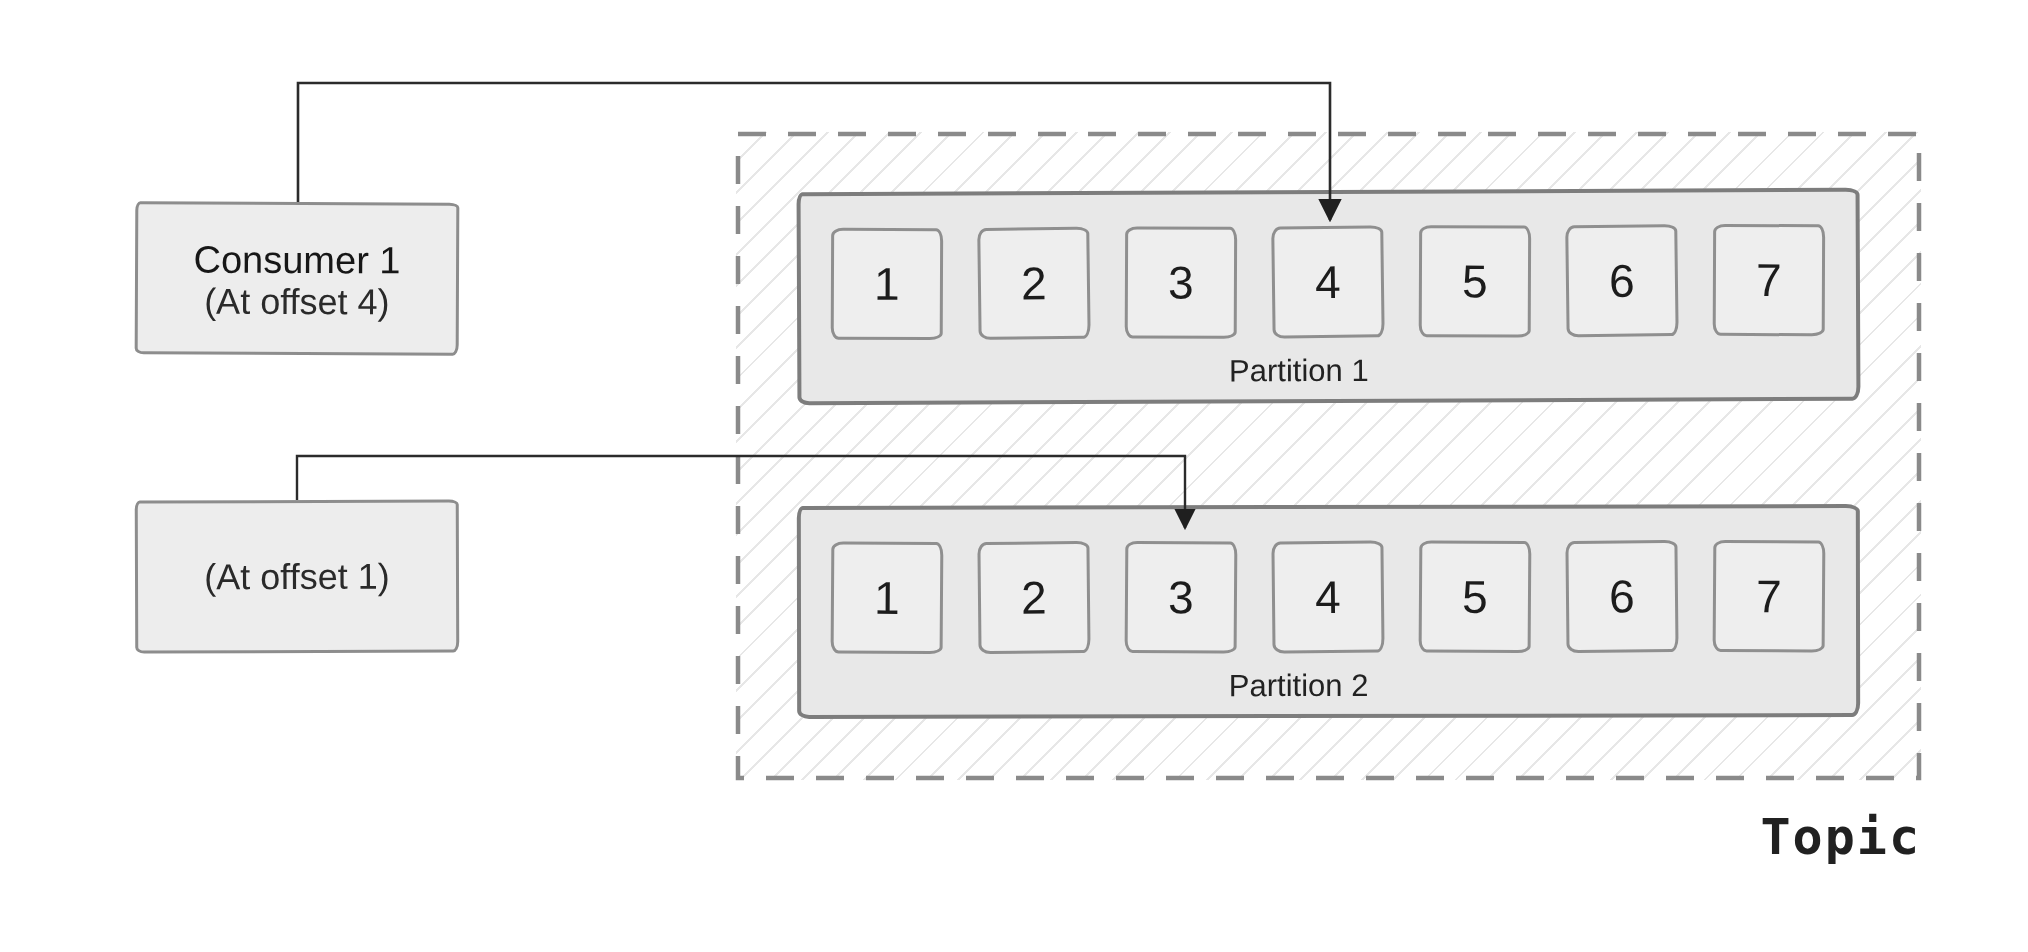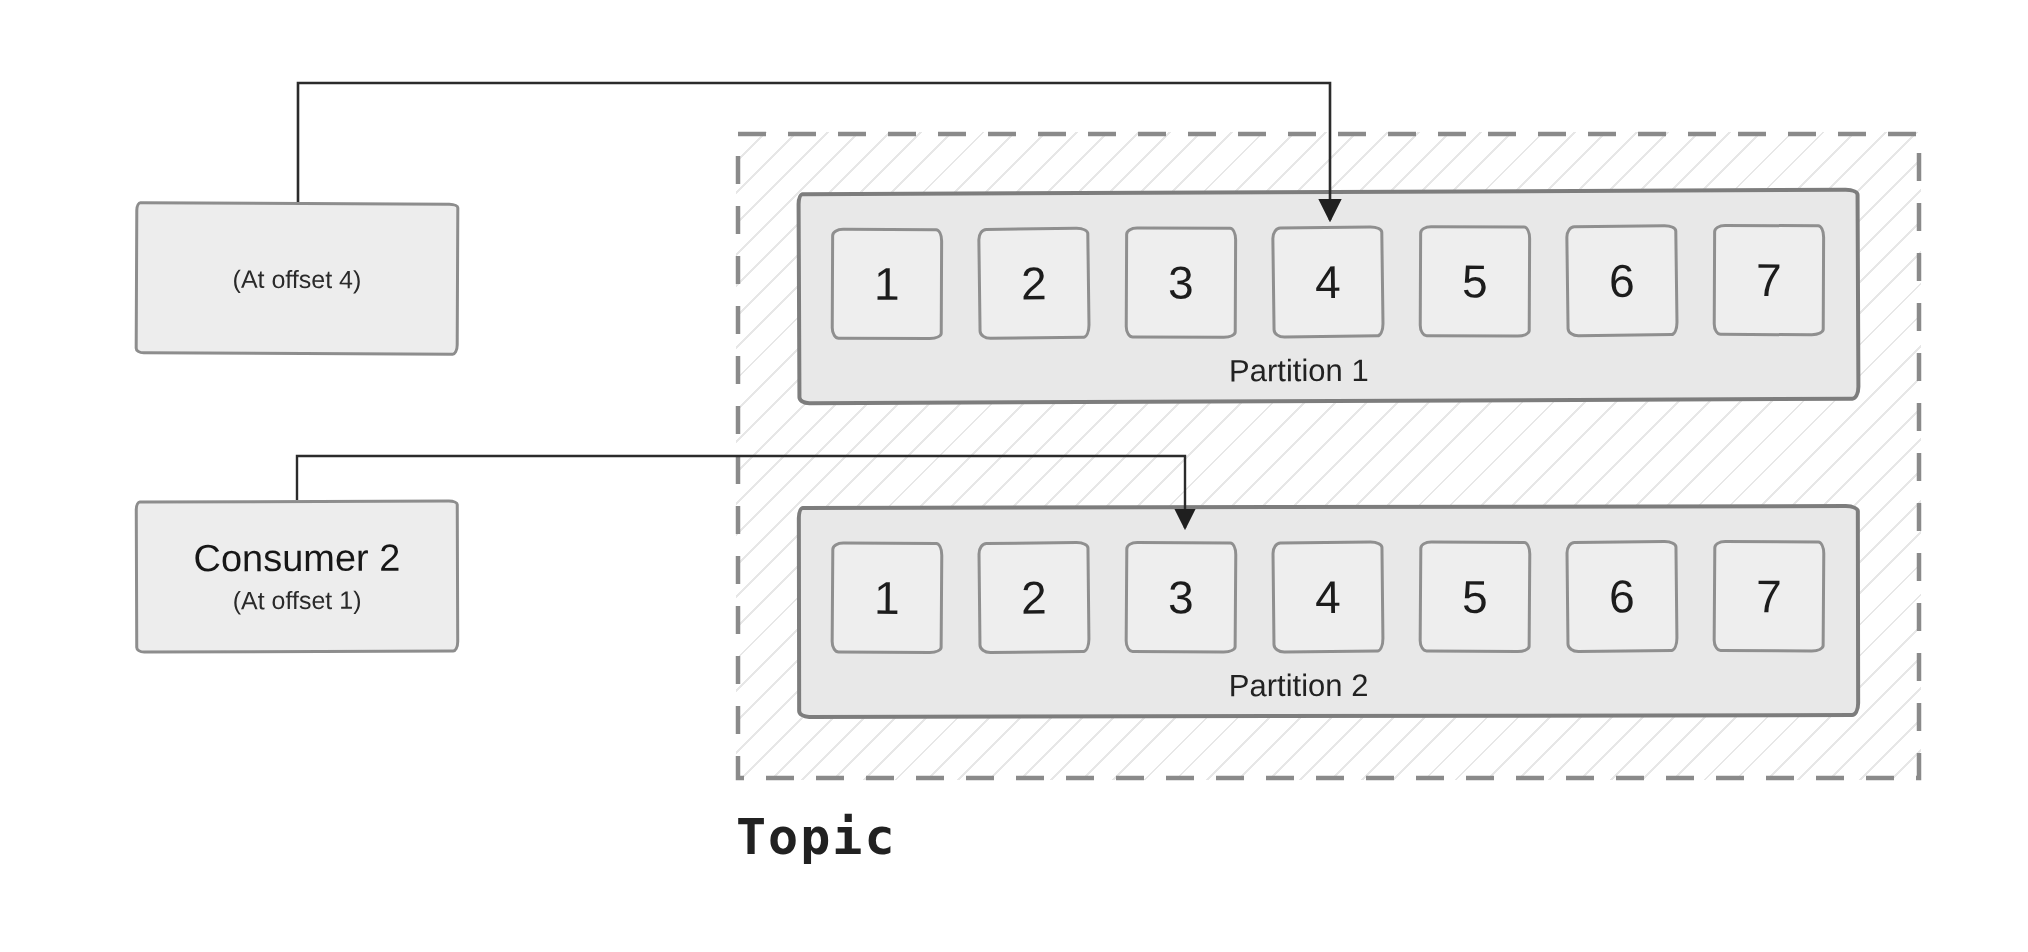--- a/index.html
+++ b/index.html
@@ -80,28 +80,28 @@
     display: flex;
     flex-direction: column;
     align-items: center;
     justify-content: center;
     border-radius: 5px 10px 6px 9px / 9px 5px 11px 6px;
   }
   .consumer-1 { top: 202px; transform: rotate(0.25deg); }
   .consumer-2 { top: 500px; transform: rotate(-0.2deg); }
 
   .consumer-name  { font-size: 38px; line-height: 46px; color: #171717; }
-  .consumer-note  { font-size: 25px; line-height: 38px; color: #2a2a2a; }
+  .consumer-note  { font-size: 36px; line-height: 38px; color: #2a2a2a; }
 
   
   .topic-label {
     position: absolute;
     left: 736px; top: 808px;
     width: 1185px;
-    text-align: left;
+    text-align: right;
     font-family: "DejaVu Sans Mono", monospace;
     font-weight: 700;
     font-size: 50px;
     letter-spacing: 2px;
     color: #212121;
   }
 
   
   .overlay {
     position: absolute;
@@ -137,25 +137,25 @@
         <div class="msg-cell">3</div>
         <div class="msg-cell">4</div>
         <div class="msg-cell">5</div>
         <div class="msg-cell">6</div>
         <div class="msg-cell">7</div>
       </div>
     <div class="partition-label">Partition 2</div>
   </div>
 
   <div class="consumer consumer-1">
+    <div class="consumer-name">Consumer 1</div>
     <div class="consumer-note">(At offset 4)</div>
   </div>
 
   <div class="consumer consumer-2">
-    <div class="consumer-name">Consumer 2</div>
     <div class="consumer-note">(At offset 1)</div>
   </div>
 
   <div class="topic-label">Topic</div>
 
   <svg class="overlay" viewBox="0 0 2028 952" xmlns="http://www.w3.org/2000/svg">
     <defs>
       <marker id="arrowhead" viewBox="0 0 10 10" refX="9" refY="5" markerWidth="9" markerHeight="9" orient="auto">
         <path d="M0,0 L10,5 L0,10 Z" fill="#1f1f1f"></path>
       </marker>

